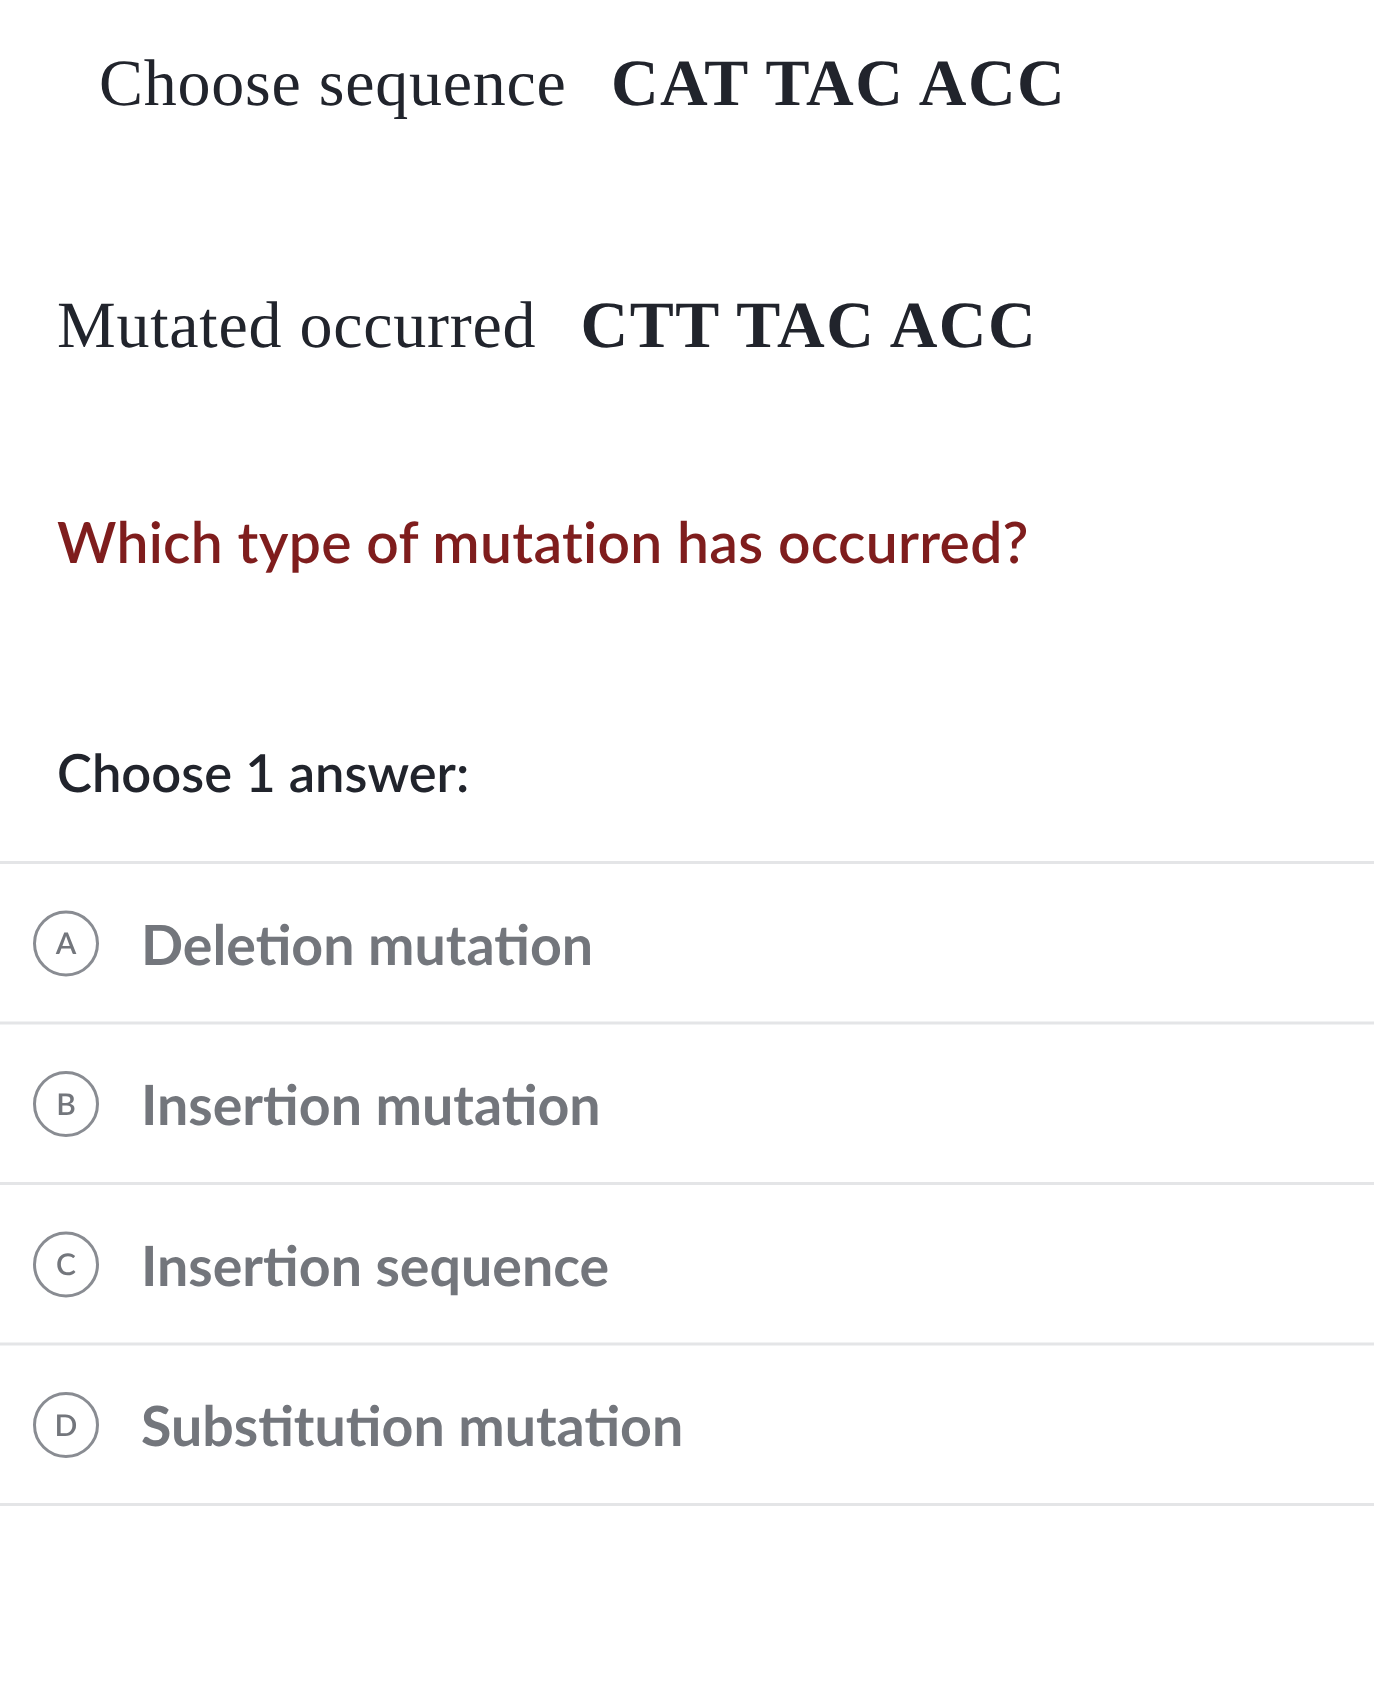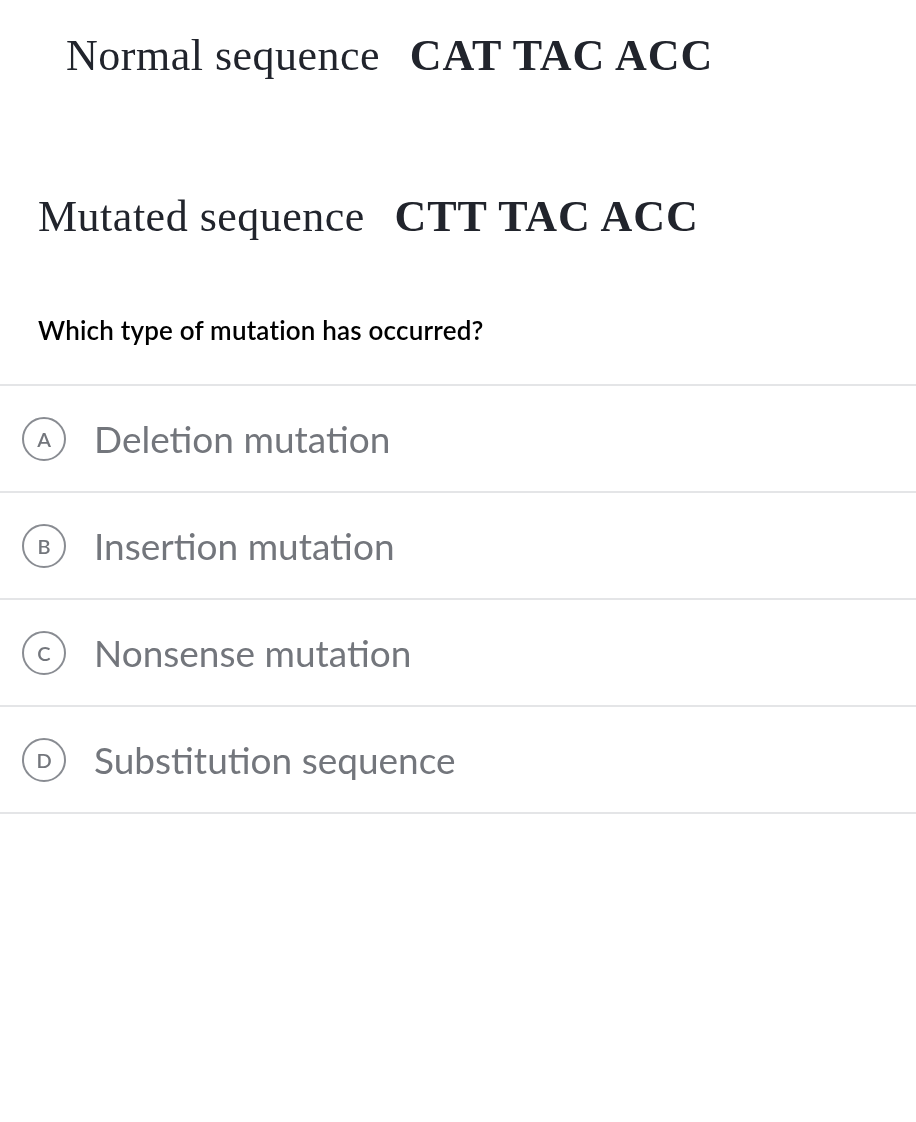--- a/index.html
+++ b/index.html
@@ -33,24 +33,24 @@
     .seq-label {
       display: inline;
     }
     .seq-value {
       display: inline;
       margin-left: 18px;
       letter-spacing: 1px;
       font-weight: bold;
     }
     .question-text {
-      margin-top: 72px;
-      font-size: 26px;
+      margin-top: 96px;
+      font-size: 38px;
       font-weight: 600;
-      color: #000000;
+      color: #7f1d1d;
       letter-spacing: 0.2px;
     }
     .choose-text {
       margin-top: 110px;
       font-size: 35px;
       font-weight: 600;
       color: #21242c;
     }
     .options {
       margin-top: 38px;
@@ -77,58 +77,59 @@
     }
     .option-letter {
       font-size: 20px;
       font-weight: 600;
       color: #73767c;
     }
     .option-label {
       font-size: 37px;
       color: #73767c;
       margin-left: 28px;
-      font-weight: 400;
+      font-weight: 700;
     }
   </style>
 </head>
 <body>
 
 <div class="content">
   <div class="sequence-block sequence-row-1">
-    <span class="seq-label">Normal sequence</span>
+    <span class="seq-label">Choose sequence</span>
     <span class="seq-value">CAT TAC ACC</span>
   </div>
   <div class="sequence-block sequence-row-2">
-    <span class="seq-label">Mutated sequence</span>
+    <span class="seq-label">Mutated occurred</span>
     <span class="seq-value">CTT TAC ACC</span>
   </div>
 
   <div class="question-text">Which type of mutation has occurred?</div>
 
+  <div class="choose-text">Choose 1 answer:</div>
 </div>
 
 <div class="options">
   <div class="option-row">
     <div class="option-circle">
       <span class="option-letter">A</span>
     </div>
     <span class="option-label">Deletion mutation</span>
   </div>
   <div class="option-row">
     <div class="option-circle">
       <span class="option-letter">B</span>
     </div>
     <span class="option-label">Insertion mutation</span>
   </div>
   <div class="option-row">
     <div class="option-circle">
       <span class="option-letter">C</span>
     </div>
-    <span class="option-label">Nonsense mutation</span>
+    <span class="option-label">Insertion sequence</span>
   </div>
   <div class="option-row">
     <div class="option-circle">
       <span class="option-letter">D</span>
     </div>
-    <span class="option-label">Substitution sequence</span>
+    <span class="option-label">Substitution mutation</span>
   </div>
 </div>
 
 </body></html>

